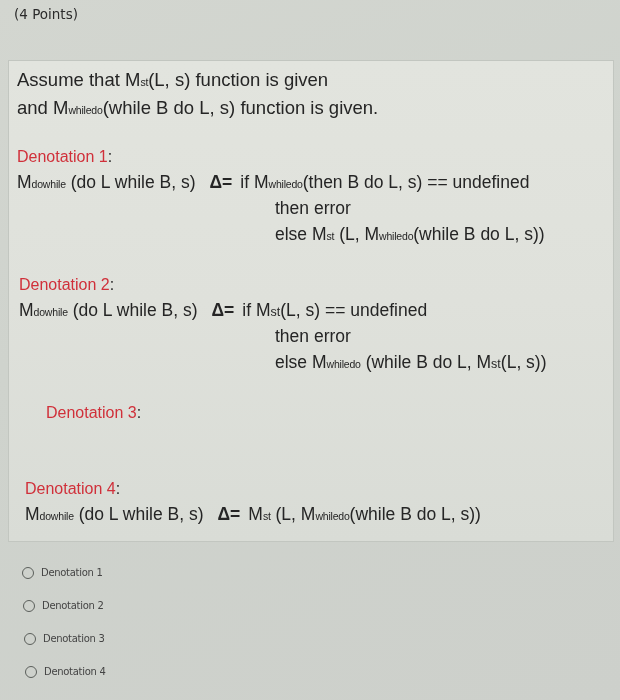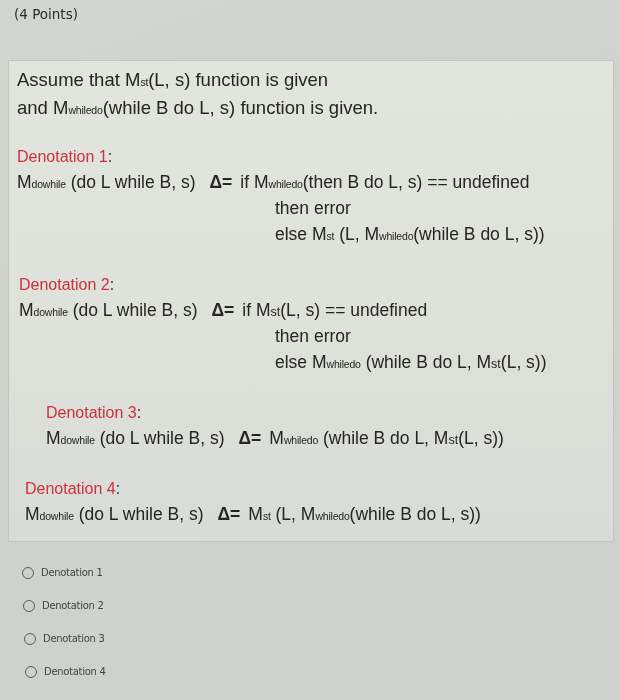--- a/index.html
+++ b/index.html
@@ -144,23 +144,20 @@
     <div class="den-title"><span>Denotation 2</span><span class="colon">:</span></div>
     <div class="den-line">
       <span class="lhs"><span>M</span><span class="sub">dowhile</span><span> (do L while B, s)</span></span><span class="delta">Δ=</span><span><span>if M</span><span class="sub-lg">st</span><span>(L, s) == undefined</span></span>
     </div>
     <div class="cont" style="left:256px; top:50px;"><span>then error</span></div>
     <div class="cont" style="left:256px; top:76px;"><span>else M</span><span class="sub">whiledo</span><span> (while B do L, M</span><span class="sub-lg">st</span><span>(L, s))</span></div>
   </div>
 
   <div class="denotation" style="left:1px; top:340px;margin-left:36px;">
     <div class="den-title"><span>Denotation 3</span><span class="colon">:</span></div>
-    <div class="den-line">
-      <span class="lhs"><span>M</span><span class="sub">dowhile</span><span> (do L while B, s)</span></span><span class="delta">Δ=</span><span><span>M</span><span class="sub">whiledo</span><span> (while B do L, M</span><span class="sub-lg">st</span><span>(L, s))</span></span>
-    </div>
   </div>
 
   <div class="denotation" style="left:16px; top:416px;">
     <div class="den-title"><span>Denotation 4</span><span class="colon">:</span></div>
     <div class="den-line">
       <span class="lhs"><span>M</span><span class="sub">dowhile</span><span> (do L while B, s)</span></span><span class="delta">Δ=</span><span><span>M</span><span class="sub">st</span><span> (L, M</span><span class="sub">whiledo</span><span>(while B do L, s))</span></span>
     </div>
   </div>
 
 </div>

